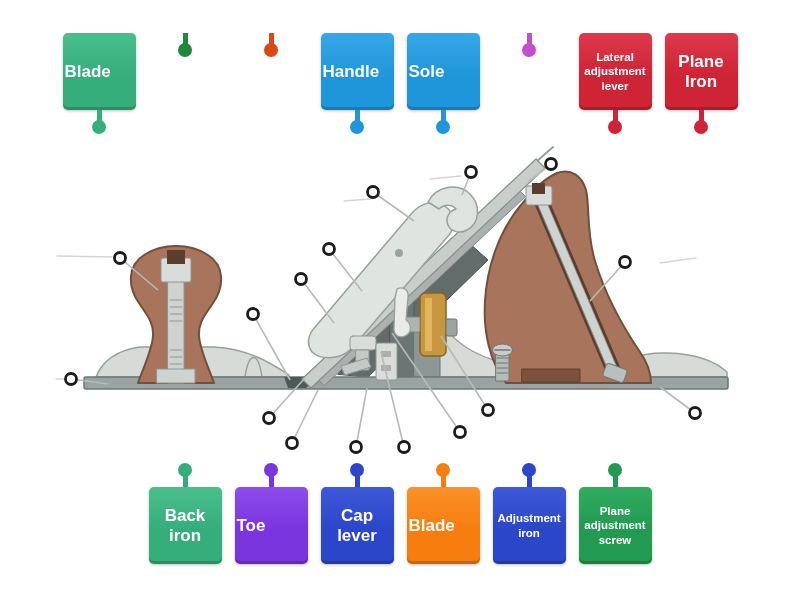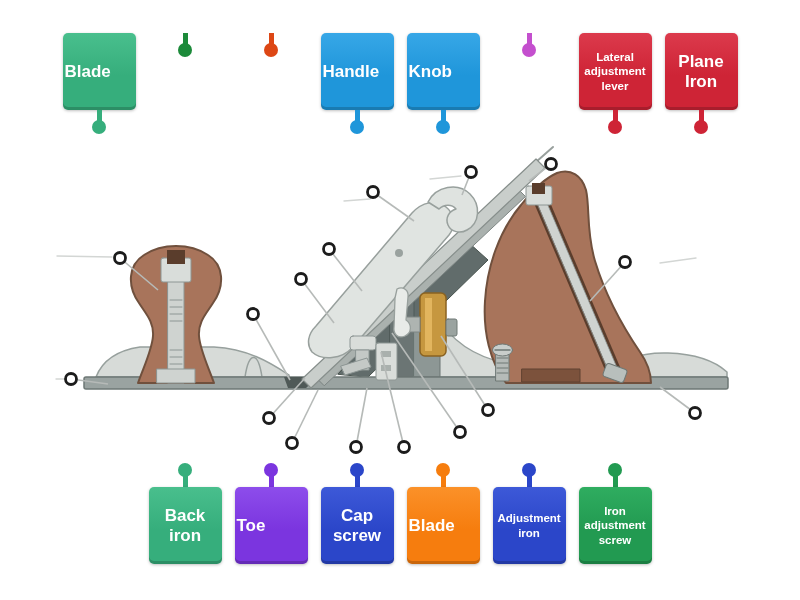--- a/index.html
+++ b/index.html
@@ -51,21 +51,21 @@
       <div class="tile">
           <span>Handle</span>
         </div>
       <div class="pin">
           <i class="stem"></i>
           <i class="dot"></i>
         </div>
     </div>
     <div class="cell" style="--c: #1f96da; --cl: #37a7e7;">
       <div class="tile">
-          <span>Knob</span>
+          <span>Sole</span>
         </div>
       <div class="pin">
           <i class="stem"></i>
           <i class="dot"></i>
         </div>
     </div>
     <div class="cell" style="--c: #c44fce; --cl: #d168da;">
       <div class="pin">
           <i class="stem"></i>
           <i class="dot"></i>
@@ -219,21 +219,21 @@
       <div class="tile">
           <span>Toe</span>
         </div>
     </div>
     <div class="cell" style="--c: #2b46c9; --cl: #3d59d8;">
       <div class="pin">
           <i class="dot"></i>
           <i class="stem"></i>
         </div>
       <div class="tile">
-          <span>Cap screw</span>
+          <span>Cap lever</span>
         </div>
     </div>
     <div class="cell" style="--c: #f67d0e; --cl: #fb9129;">
       <div class="pin">
           <i class="dot"></i>
           <i class="stem"></i>
         </div>
       <div class="tile">
           <span>Blade</span>
         </div>
@@ -246,18 +246,18 @@
       <div class="tile small">
           <span>Adjustment iron</span>
         </div>
     </div>
     <div class="cell" style="--c: #229a51; --cl: #2fad60;">
       <div class="pin">
           <i class="dot"></i>
           <i class="stem"></i>
         </div>
       <div class="tile small">
-          <span>Iron adjustment screw</span>
+          <span>Plane adjustment screw</span>
         </div>
     </div>
   </div>
 
 </div>
 
 </body></html>

